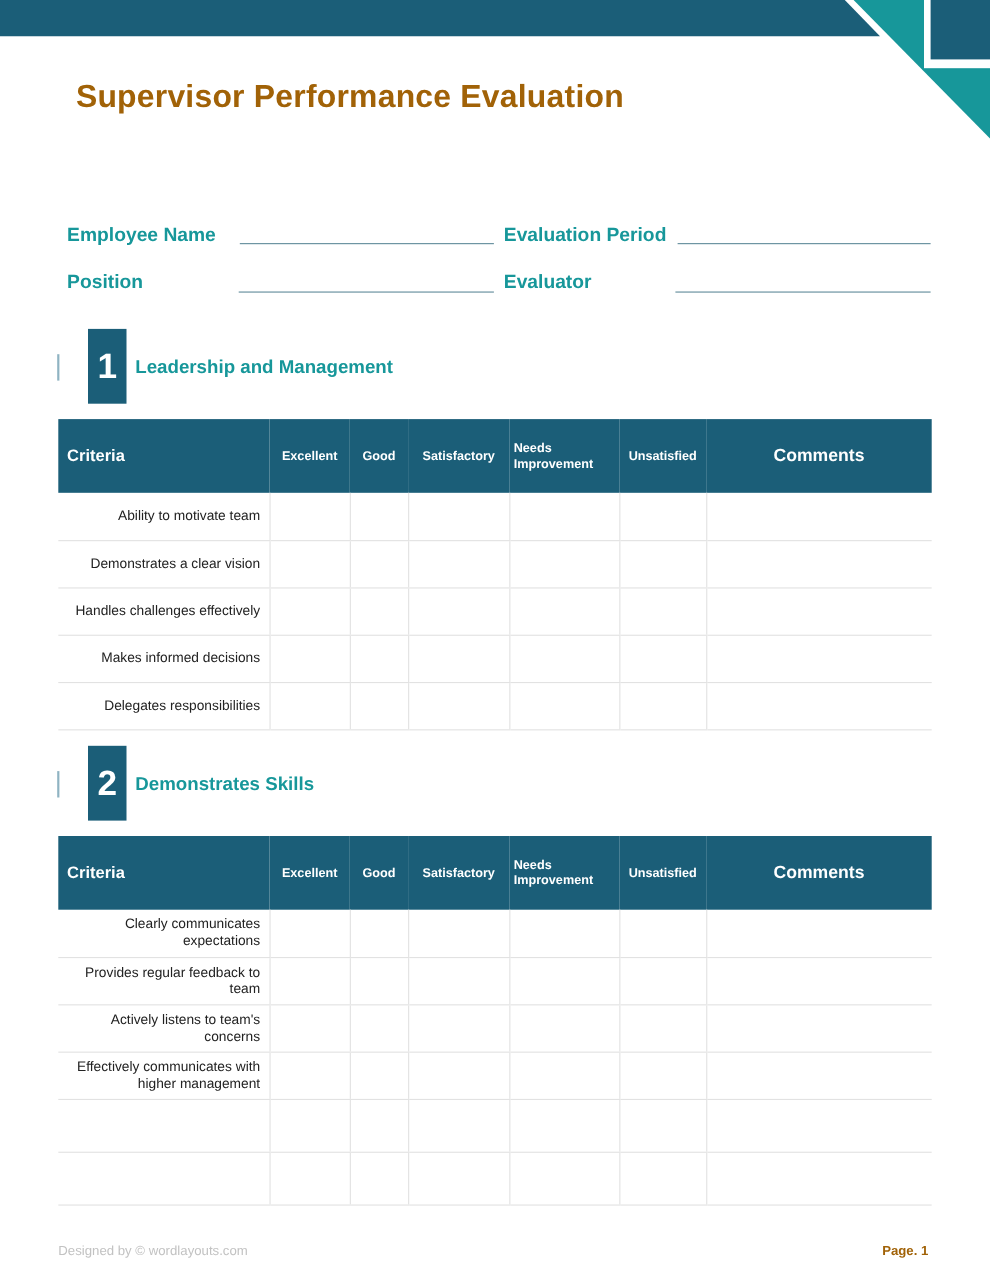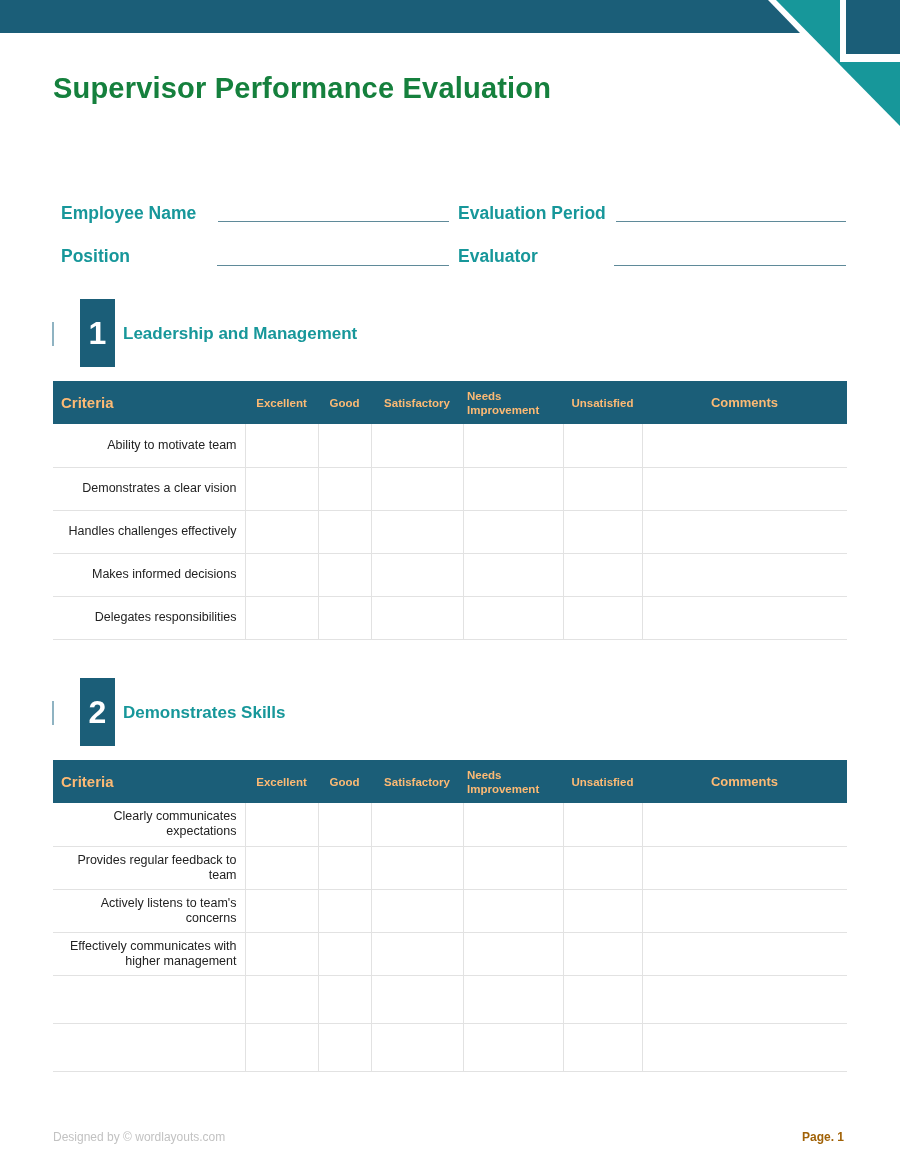--- a/index.html
+++ b/index.html
@@ -1,33 +1,33 @@
 <!DOCTYPE html>
 <html><head>
 <meta charset="utf-8">
 <style>
   html, body { margin: 0; padding: 0; background: #ffffff; }
   body { width: 900px; height: 1165px; position: relative; overflow: hidden;
          font-family: "Liberation Sans", "DejaVu Sans", sans-serif; color: #222; }
   .deco { position: absolute; left: 0; top: 0; width: 900px; height: 130px; }
-  .title { position: absolute; left: 53px; top: 72px; margin: 0; font-size: 29px;
-           font-weight: bold; color: #15803d; letter-spacing: 0.2px; }
+  .title { position: absolute; left: 69px; top: 72px; margin: 0; font-size: 29px;
+           font-weight: bold; color: #a16207; letter-spacing: 0.2px; }
   .field-label { position: absolute; font-size: 17.5px; font-weight: bold; color: var(--teal); }
   .field-line { position: absolute; height: 0; border-bottom: 1.5px solid #5f8a99; }
   :root { --teal: #17979a; --navy: #1b5e78; }
   .sec-bar { position: absolute; left: 52px; width: 2px; height: 24px; background: #8fb3c2; }
   .sec-num { position: absolute; left: 80px; width: 35px; height: 68px; background: var(--navy);
              color: #fff; font-size: 32px; font-weight: bold; display: flex; align-items: center;
              justify-content: center; }
   .sec-title { position: absolute; left: 123px; font-size: 17px; font-weight: bold; color: var(--teal); }
   table.eval { position: absolute; left: 53px; width: 794px; border-collapse: collapse; table-layout: fixed; }
-  table.eval th { background: var(--navy); color: #fdba74; font-weight: bold; font-size: 11.5px;
-                  height: 43px; padding: 0 4px; text-align: center; line-height: 14px; }
+  table.eval th { background: var(--navy); color: #ffffff; font-weight: bold; font-size: 11.5px;
+                  height: 43px; padding: 12px 4px; text-align: center; line-height: 14px; }
   table.eval th.crit { text-align: left; padding-left: 8px; font-size: 15px; }
-  table.eval th.comm { font-size: 13px; }
+  table.eval th.comm { font-size: 16px; }
   table.eval td { border-bottom: 1.5px solid #e2e2e2; border-left: 1.5px solid #e2e2e2;
                   font-size: 12.5px; color: #222; padding: 0 8px; line-height: 15px; }
   table.eval td:first-child { border-left: none; text-align: right; }
   .footer-left { position: absolute; left: 53px; top: 1130px; font-size: 12px; color: #c2c2c2; }
   .footer-right { position: absolute; right: 56px; top: 1130px; font-size: 12px; color: #a16207; font-weight: bold; }
 </style>
 </head>
 <body>
 
 <svg class="deco" viewBox="0 0 900 130" width="900" height="130">

